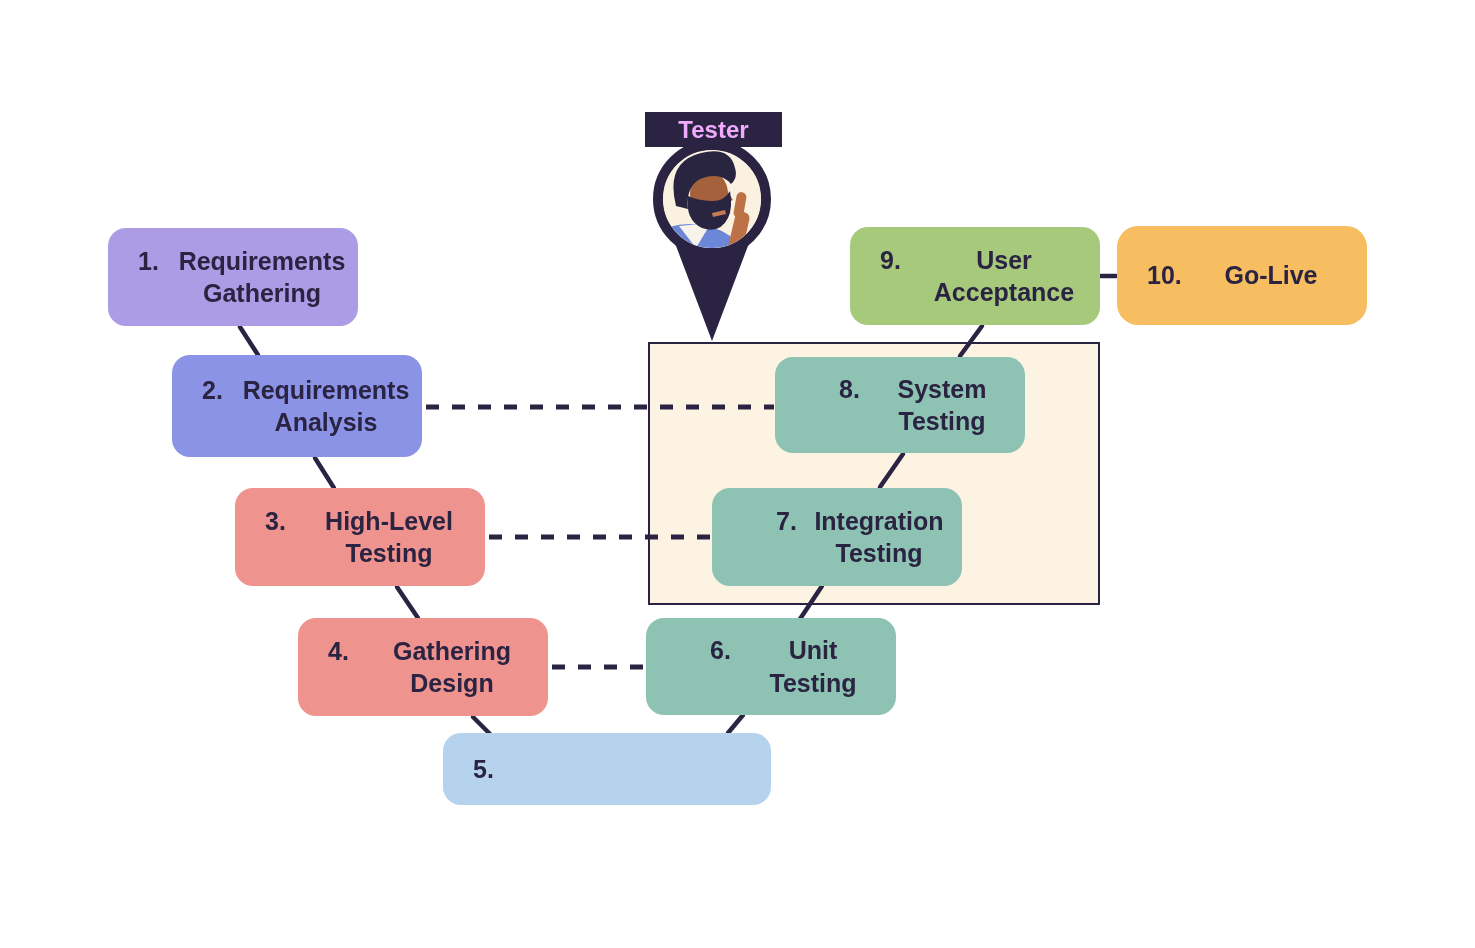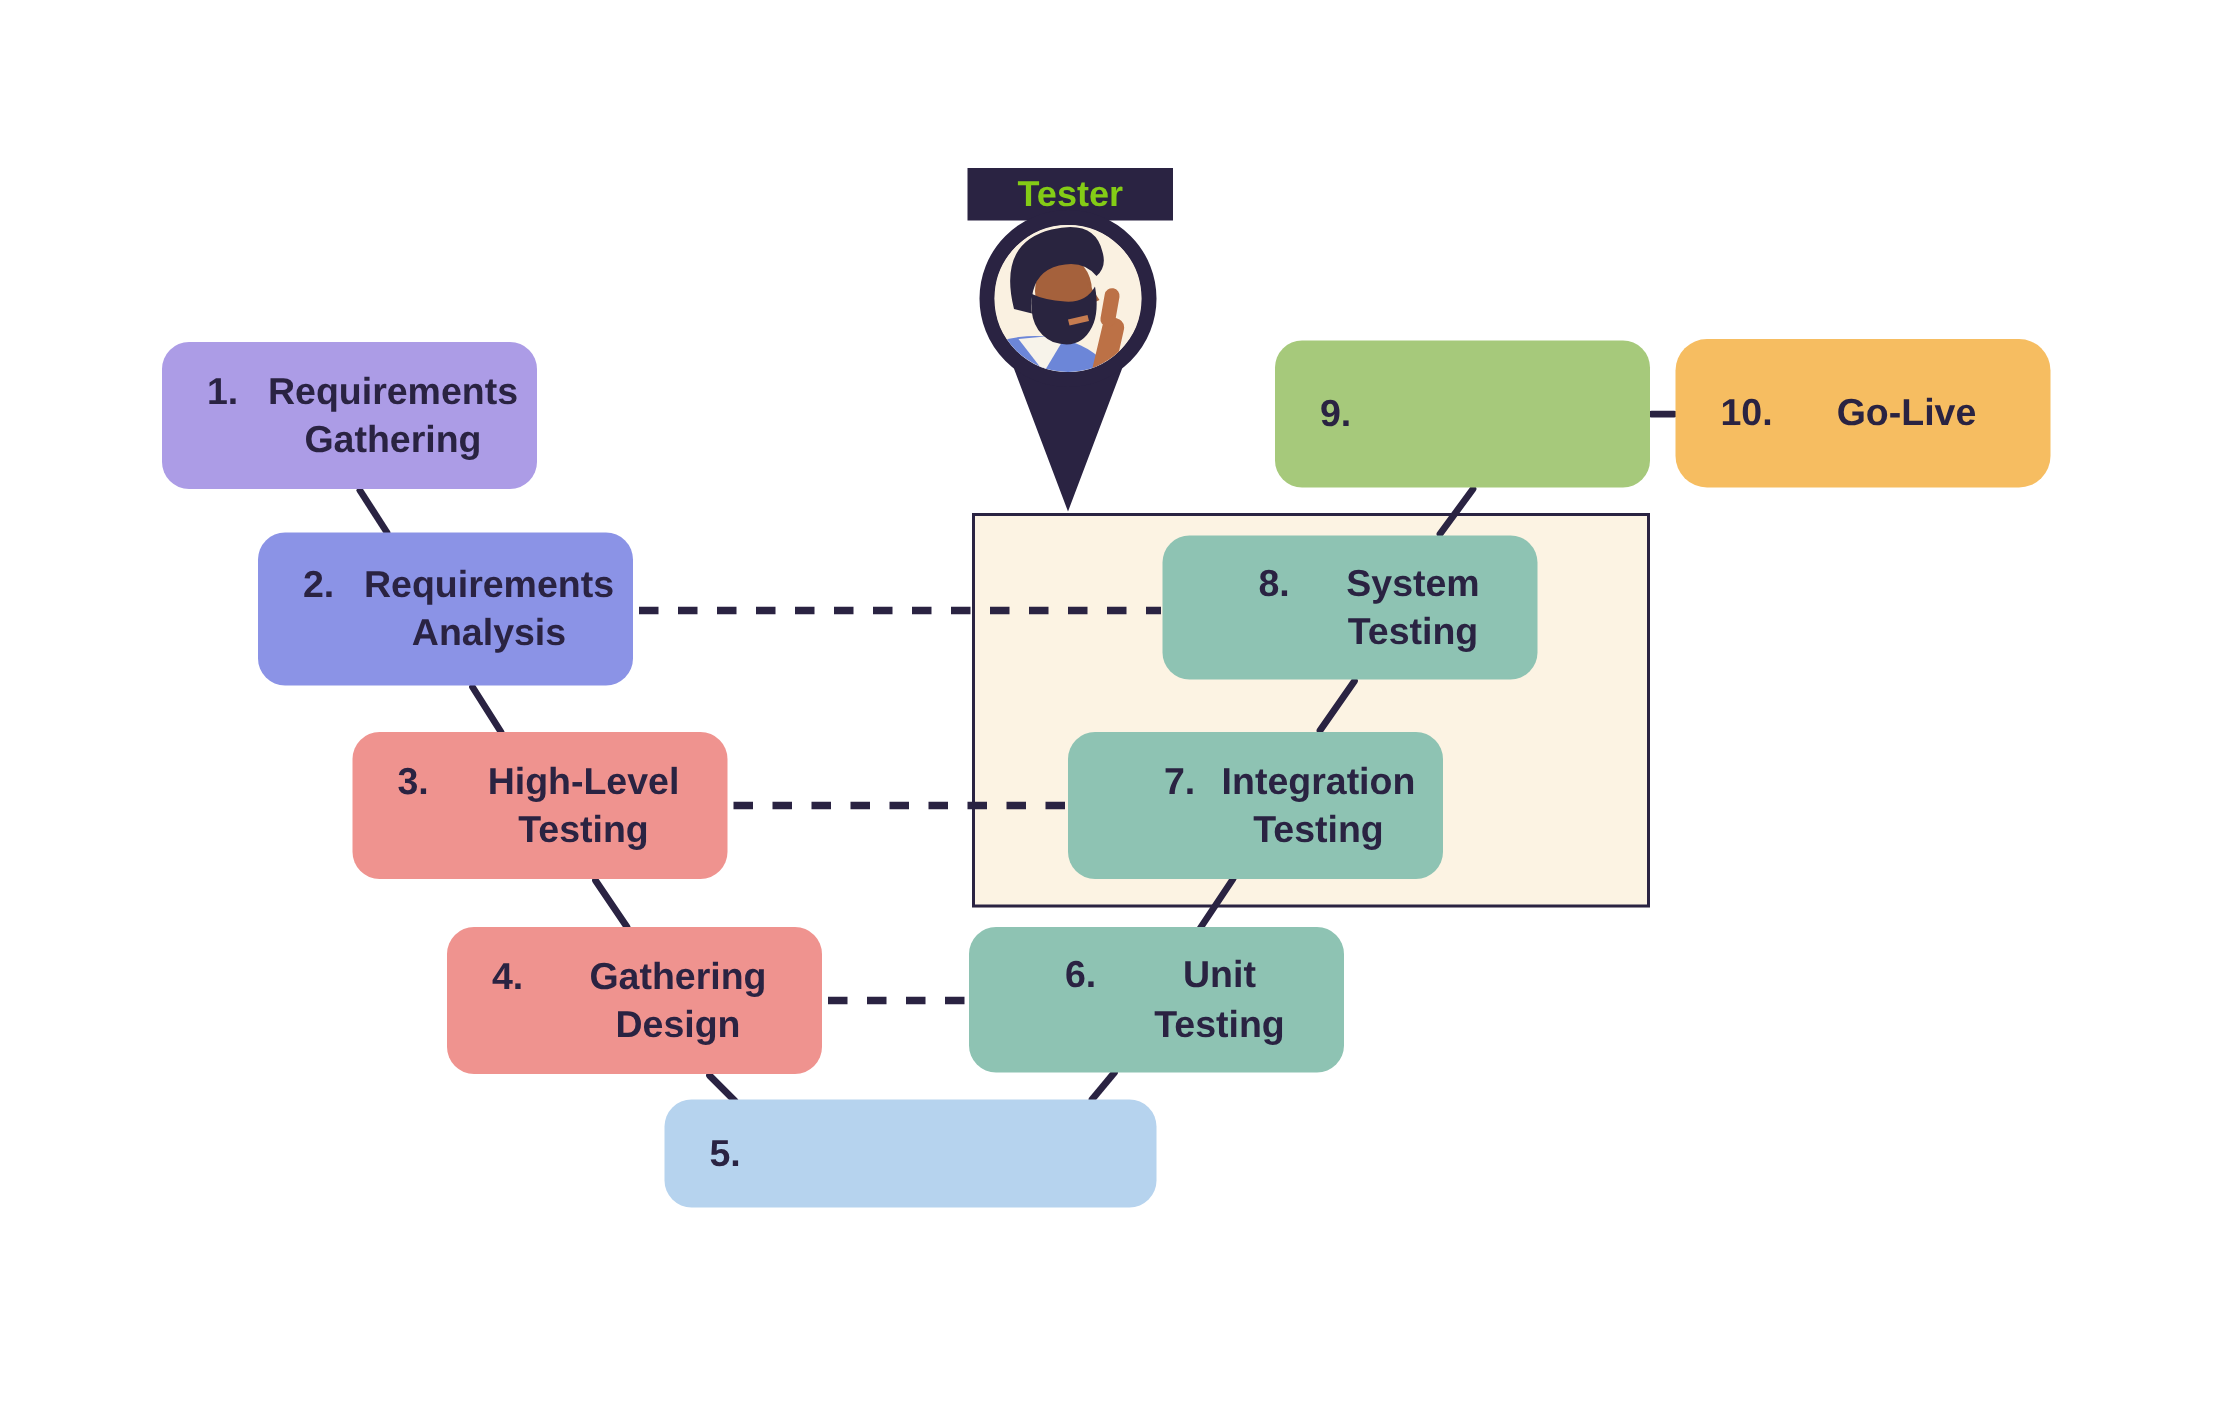--- a/index.html
+++ b/index.html
@@ -30,21 +30,21 @@
   .s4{left:298px;top:618px;width:250px;height:98px;}
   .s5{left:443px;top:733px;width:328px;height:72px;}
   .s6{left:646px;top:618px;width:250px;height:97px;}
   .s7{left:712px;top:488px;width:250px;height:98px;}
   .s8{left:775px;top:357px;width:250px;height:96px;}
   .s9{left:850px;top:227px;width:250px;height:98px;}
   .s10{left:1117px;top:226px;width:250px;height:99px;}
   
   #tester-bar{
     position:absolute;left:645px;top:112px;width:137px;height:35px;
-    background:#2A2342;color:#84cc16;display:flex;align-items:center;justify-content:center;
+    background:#2A2342;color:#f0abfc;display:flex;align-items:center;justify-content:center;
     font-weight:bold;font-size:24px;
   }
   #pin{position:absolute;left:632px;top:120px;width:160px;height:230px;}
 </style>
 </head>
 <body>
 
 <div id="canvas">
 
   <div id="zone"></div>
@@ -118,20 +118,22 @@
   <div class="step s8 teal" style="background: rgb(142, 195, 179);">
     <div class="content">
         <span class="num">8.</span>
         <span class="lbl">System
 Testing</span>
       </div>
   </div>
   <div class="step s9" style="background: rgb(166, 201, 123);">
     <div class="content">
         <span class="num">9.</span>
+        <span class="lbl">User
+Acceptance</span>
       </div>
   </div>
   <div class="step s10" style="background: rgb(246, 189, 97); border-radius: 21px;">
     <div class="content">
         <span class="num">10.</span>
         <span class="lbl">Go-Live</span>
       </div>
   </div>
 
   <div id="tester-bar">

